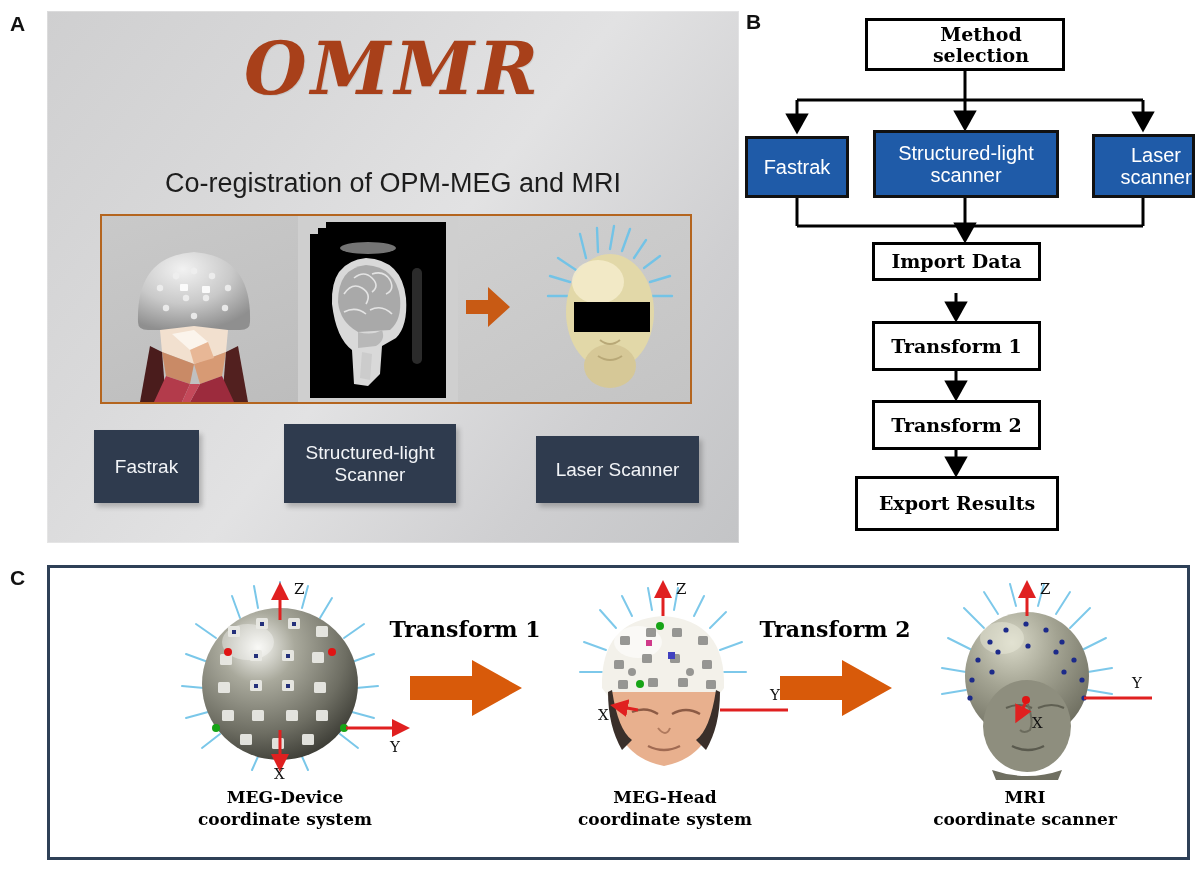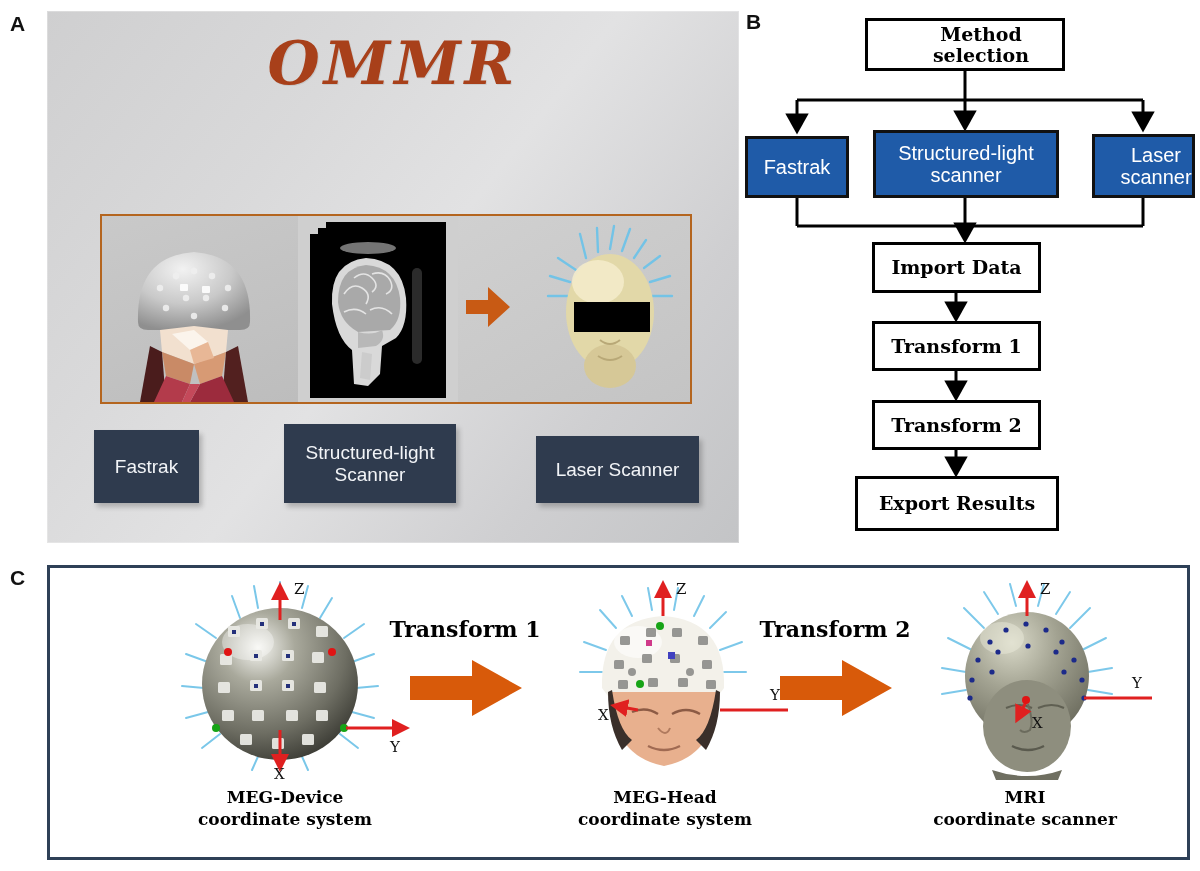--- a/index.html
+++ b/index.html
@@ -8,21 +8,21 @@
 
   .panel-letter{position:absolute;font-family:"Liberation Sans",sans-serif;
      font-weight:bold;font-size:21px;color:#111;letter-spacing:0;}
 
   
   #panelA{position:absolute;left:47px;top:11px;width:692px;height:532px;
      background:linear-gradient(128deg,#cfcfd0 0%,#d9d9da 30%,#e2e2e3 52%,#cfcfd1 78%,#c3c4c6 100%);
      box-shadow:inset 0 0 0 1px rgba(255,255,255,.25);}
   #logoWord{position:absolute;left:0;width:100%;top:22px;text-align:center;
      font-family:"DejaVu Serif",serif;font-style:italic;font-weight:bold;
-     font-size:60px;color:#a8401a;letter-spacing:4px;line-height:1;
+     font-size:72px;color:#a8401a;letter-spacing:4px;line-height:1;
      text-shadow:1px 1px 0 rgba(0,0,0,.08);}
   #logoSub{position:absolute;left:0;width:100%;top:157px;text-align:center;
      font-family:"Liberation Sans",sans-serif;font-size:27px;color:#1d1d1d;}
 
   #imgStrip{position:absolute;left:53px;top:203px;width:588px;height:186px;
      border:2px solid #b4651f;background:#c9c9c9;display:flex;overflow:hidden;}
   .strip-cell{position:relative;height:100%;overflow:hidden;}
   .cell-scan{flex:0 0 196px;background:linear-gradient(160deg,#c9c9c9,#bdbdbd);}
   .cell-mri{flex:0 0 160px;background:#cfcfcf;}
   .cell-result{flex:1 1 auto;background:linear-gradient(150deg,#d0d0d0,#c4c4c4);}
@@ -47,21 +47,21 @@
   .fbox{position:absolute;box-sizing:border-box;border:3px solid #000;
      background:#fff;display:flex;align-items:center;justify-content:center;
      text-align:center;font-family:"DejaVu Serif",serif;font-weight:bold;
      color:#000;line-height:1.1;}
   .fbox.blue{background:#1f5ba8;color:#fff;border-color:#111;
      font-family:"Liberation Sans",sans-serif;font-weight:normal;}
   #bMethod{left:120px;top:8px;width:200px;height:53px;font-size:19px;padding-left:32px;}
   #bFastrak{left:0px;top:126px;width:104px;height:62px;font-size:20px;}
   #bStruct{left:128px;top:120px;width:186px;height:68px;font-size:20px;}
   #bLaser{left:347px;top:124px;width:103px;height:64px;font-size:20px;padding-left:25px;}
-  #bImport{left:127px;top:232px;width:169px;height:51px;font-size:19px;}
+  #bImport{left:127px;top:232px;width:169px;height:39px;font-size:19px;}
   #bT1{left:127px;top:311px;width:169px;height:50px;font-size:19px;}
   #bT2{left:127px;top:390px;width:169px;height:50px;font-size:19px;}
   #bExport{left:110px;top:466px;width:204px;height:55px;font-size:19px;}
   #bSvg{position:absolute;left:0;top:0;width:450px;height:540px;
      pointer-events:none;}
 
   
   #panelC{position:absolute;left:47px;top:565px;width:1143px;height:295px;
      box-sizing:border-box;border:3px solid #2e4057;background:#fff;}
   .cstage{position:absolute;top:0;height:100%;}
@@ -81,20 +81,21 @@
      font-size:15px;color:#111;}
 </style>
 </head>
 <body>
 
 <div class="panel-letter" style="left:10px;top:12px;">A</div>
 
 <div id="panelA">
 
   <div id="logoWord">OMMR</div>
+  <div id="logoSub">Co-registration of OPM-MEG and MRI</div>
 
   <div id="imgStrip">
 
     <div class="strip-cell cell-scan">
       <svg class="poly-head" viewBox="0 0 128 176">
         <defs>
           <radialGradient id="helmG" cx="40%" cy="22%" r="80%">
             <stop offset="0%" stop-color="#f2f2f2"></stop>
             <stop offset="55%" stop-color="#c9c9c9"></stop>
             <stop offset="100%" stop-color="#8f8f8f"></stop>

